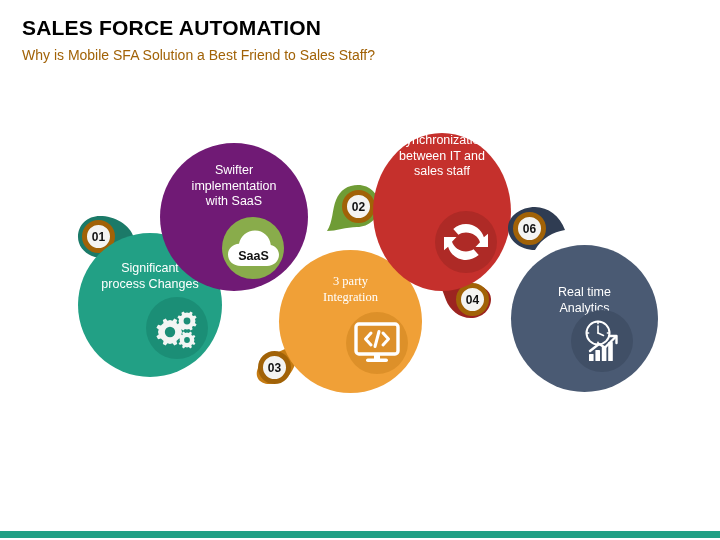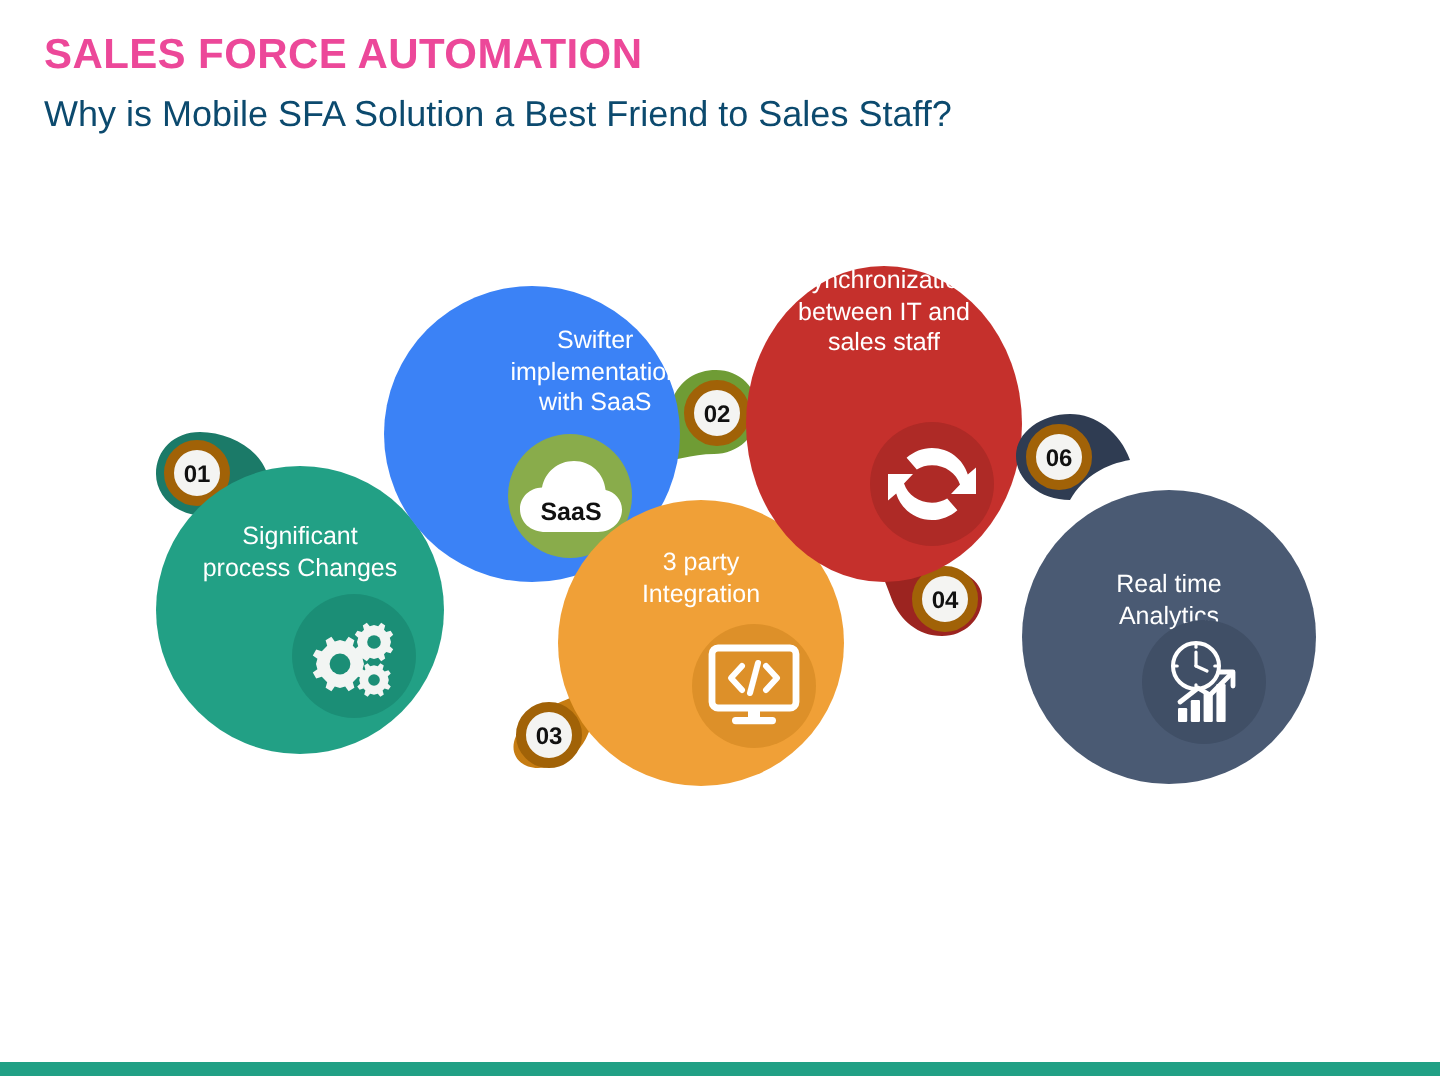--- a/index.html
+++ b/index.html
@@ -20,28 +20,28 @@
   #header {
     position: absolute;
     left: 22px;
     top: 16px;
     width: 680px;
   }
   #title {
     font-size: 21px;
     font-weight: bold;
     letter-spacing: 0.2px;
-    color: #ec4899;
+    color: #000000;
     line-height: 1.15;
     white-space: nowrap;
   }
   #subtitle {
-    font-size: 18px;
+    font-size: 14px;
     font-weight: normal;
-    color: #0c4a6e;
+    color: #a16207;
     margin-top: 7px;
     line-height: 1.15;
     white-space: nowrap;
   }
 
   
   #diagram {
     position: absolute;
     left: 0;
     top: 0;
@@ -167,21 +167,21 @@
 
   <div class="node">
 
     <div class="badge-wrap" style="left:322px; top:182px;">
       <svg class="teardrop" viewBox="0 0 62 52">
         <path d="M36,3 C48,3 57,12 57,24 C57,36 47,45 35,45 C24,45 14,49 5,49 C11,40 10,28 14,18 C18,8 26,3 36,3 Z" fill="#6f9c35"></path>
       </svg>
       <div class="badge-circle" style="left:20px; top:8px; width:33px; height:33px;">02</div>
     </div>
 
-    <div class="bubble" style="left:192px; top:143px; width:148px; height:148px; background:#3b82f6;align-items:flex-end;">
+    <div class="bubble" style="left:160px; top:143px; width:148px; height:148px; background:#701a75;">
       <div class="bubble-label" style="margin-top:20px;">Swifter
 implementation
 with SaaS</div>
       <div class="icon-disc" style="left:62px; top:74px; width:62px; height:62px; background:#89ac4b;">
         <svg width="56" height="44" viewBox="0 0 56 44">
           <path d="M16,40 C8,40 3,35 3,28.5 C3,22.5 8,18 14,17.8 C15.5,10 22,4.5 30,4.5 C38.5,4.5 45,10.8 45.8,19 C50.5,20 54,24 54,28.8 C54,35 49,40 42,40 Z" fill="#ffffff"></path>
           <text x="28.5" y="34" text-anchor="middle" font-family="Liberation Sans, sans-serif" font-size="12.5" font-weight="bold" fill="#111111">SaaS</text>
         </svg>
       </div>
     </div>
@@ -190,21 +190,21 @@
   <div class="node">
 
     <div class="badge-wrap" style="left:252px; top:333px;">
       <svg class="teardrop" viewBox="0 0 62 52">
         <path d="M58,1 C50,9 42,12 33,16 C21,21 10,26 6,35 C2,44 8,51 17,51 C28,51 38,44 42,34 C47,23 52,11 58,1 Z" fill="#c67c12"></path>
       </svg>
       <div class="badge-circle" style="left:6px; top:18px; width:33px; height:33px;">03</div>
     </div>
 
     <div class="bubble" style="left:279px; top:250px; width:143px; height:143px; background:#f0a037;">
-      <div class="bubble-label" style="margin-top:24px;">3 party
+      <div class="bubble-label" style="margin-top:24px;font-family:Liberation Serif, serif;">3 party
 Integration</div>
       <div class="icon-disc" style="left:67px; top:62px; width:62px; height:62px; background:#dd9029;">
         <svg width="46" height="42" viewBox="0 0 46 42">
           <rect x="2" y="2" width="42" height="30" rx="3" ry="3" fill="none" stroke="#ffffff" stroke-width="3.4"></rect>
           <rect x="20" y="32" width="6" height="5" fill="#ffffff"></rect>
           <rect x="12" y="36.5" width="22" height="3.6" rx="1.8" fill="#ffffff"></rect>
           <path d="M17,11 L11.5,17 L17,23" fill="none" stroke="#ffffff" stroke-width="3" stroke-linecap="round" stroke-linejoin="round"></path>
           <path d="M29,11 L34.5,17 L29,23" fill="none" stroke="#ffffff" stroke-width="3" stroke-linecap="round" stroke-linejoin="round"></path>
           <path d="M25,9.5 L21,24.5" fill="none" stroke="#ffffff" stroke-width="3" stroke-linecap="round"></path>
         </svg>

